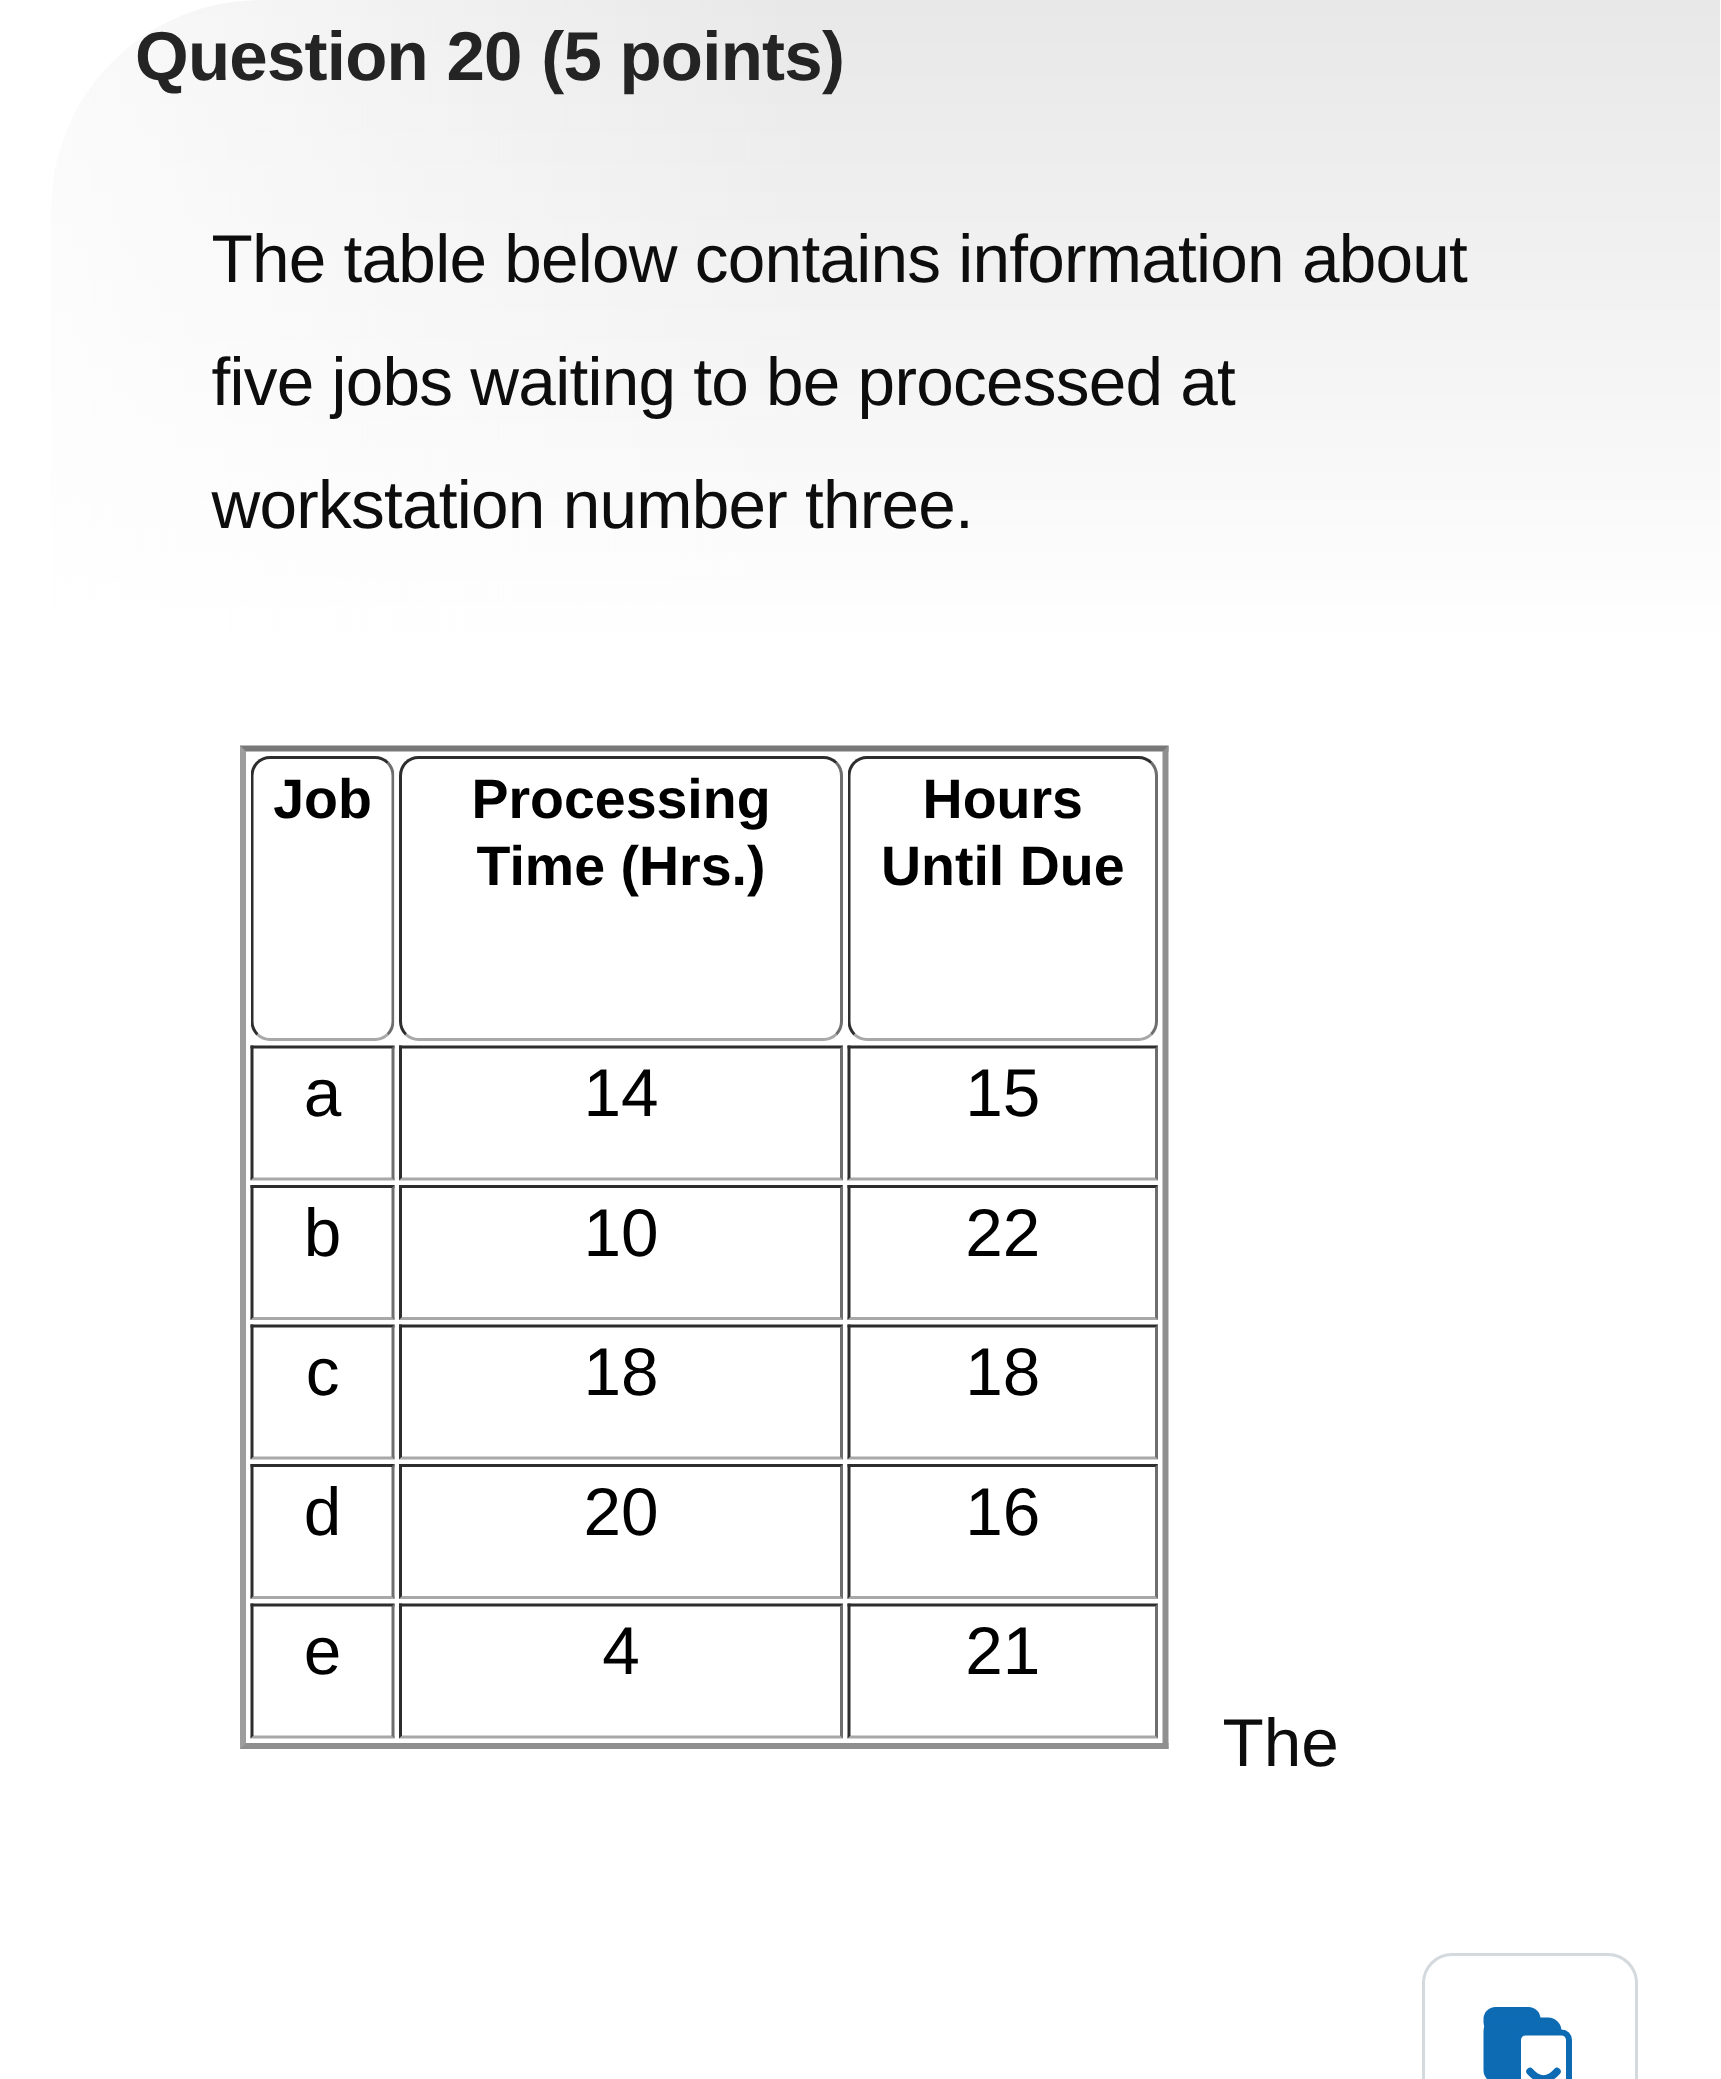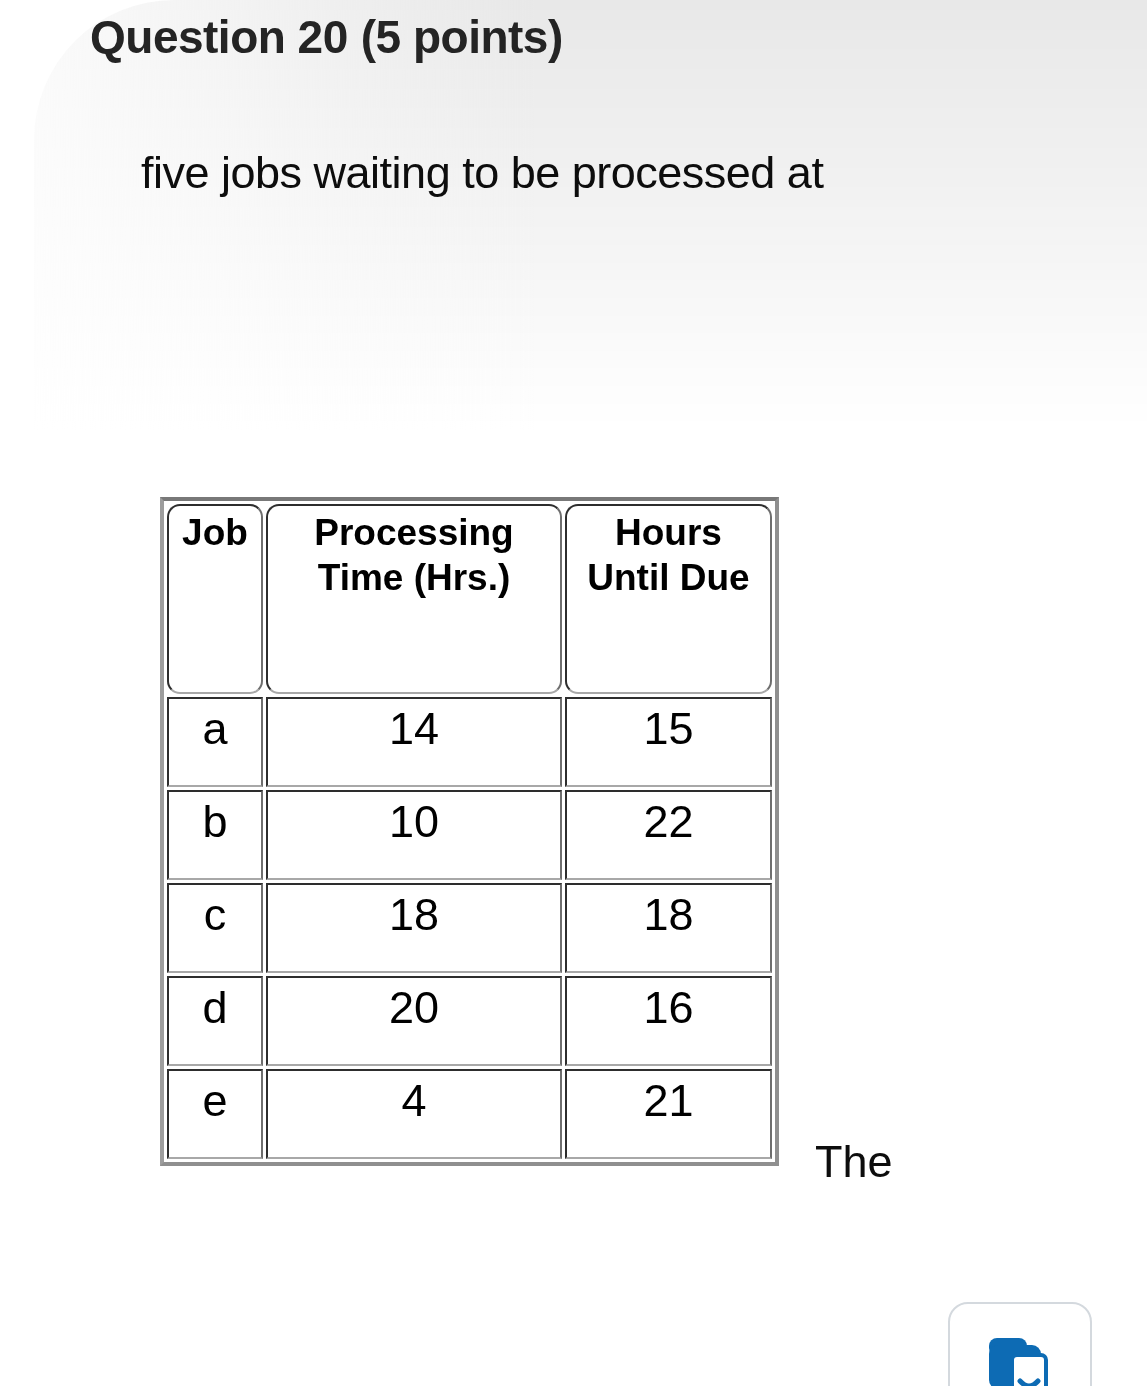--- a/index.html
+++ b/index.html
@@ -138,21 +138,23 @@
 </head>
 <body>
 
 <div class="bg-panel"></div>
 
 <h2 class="question-title" style="margin:0;">
   <span class="qnum">Question 20</span><span class="qpoints">(5 points)</span>
 </h2>
 
 <div class="intro">
+  <div class="line">The table below contains information about</div>
   <div class="line">five jobs waiting to be processed at</div>
+  <div class="line">workstation number three.</div>
 </div>
 
 <table class="jobs">
   <colgroup>
     <col class="col-job">
       <col class="col-proc">
       <col class="col-hours">
   </colgroup>
   <thead>
     <tr>

